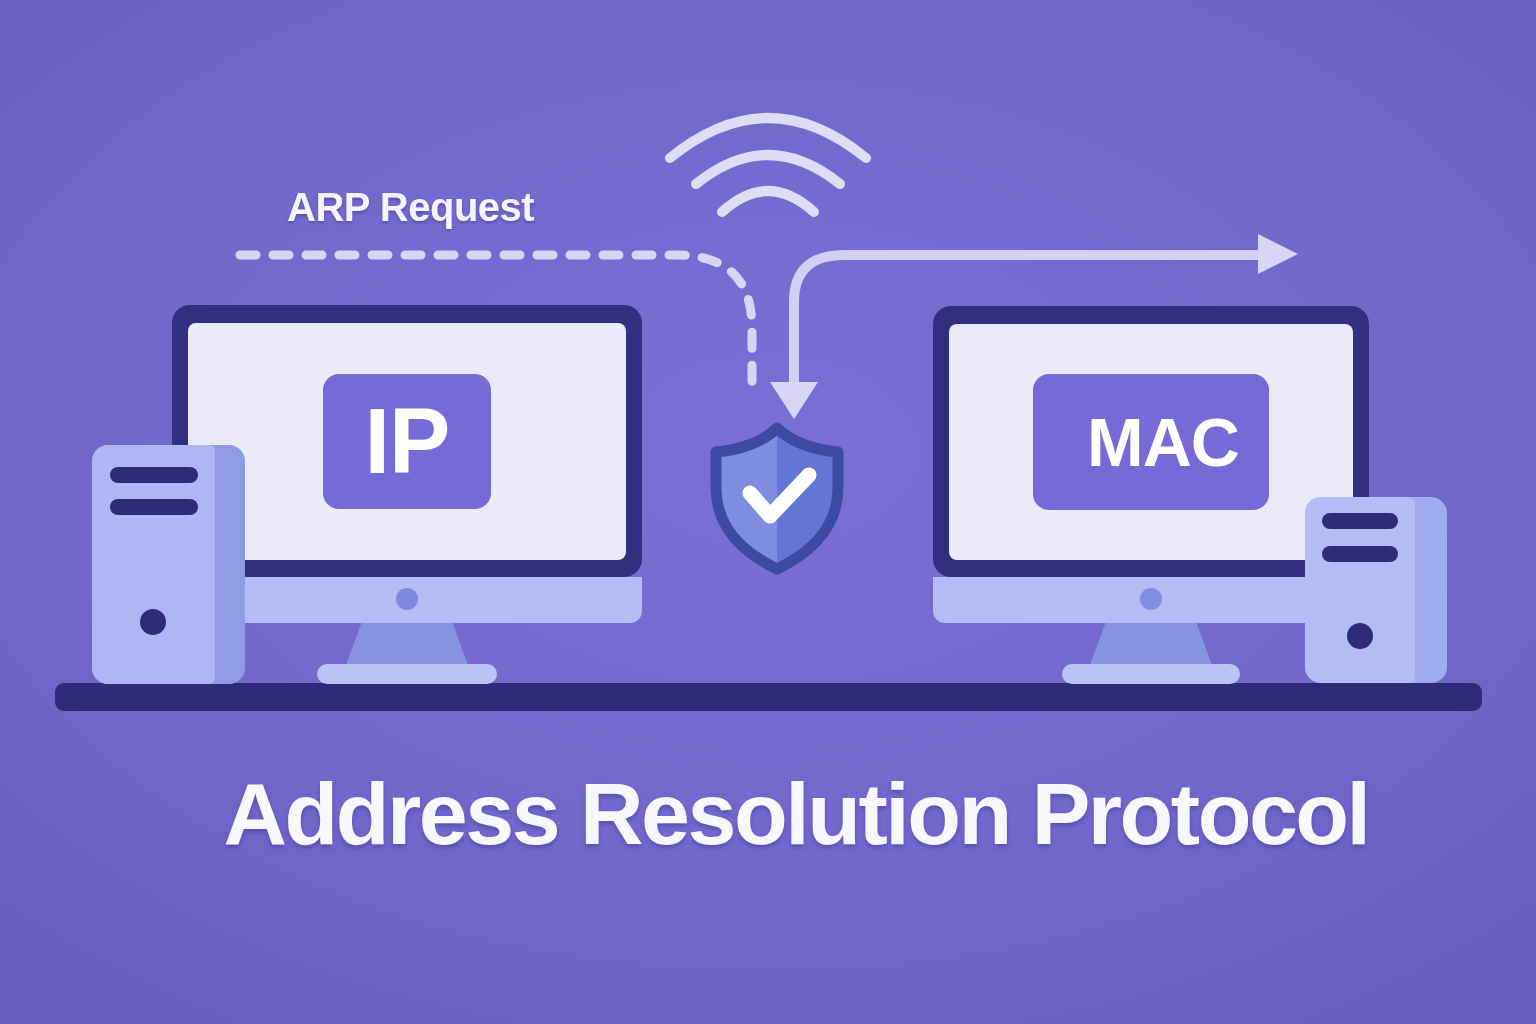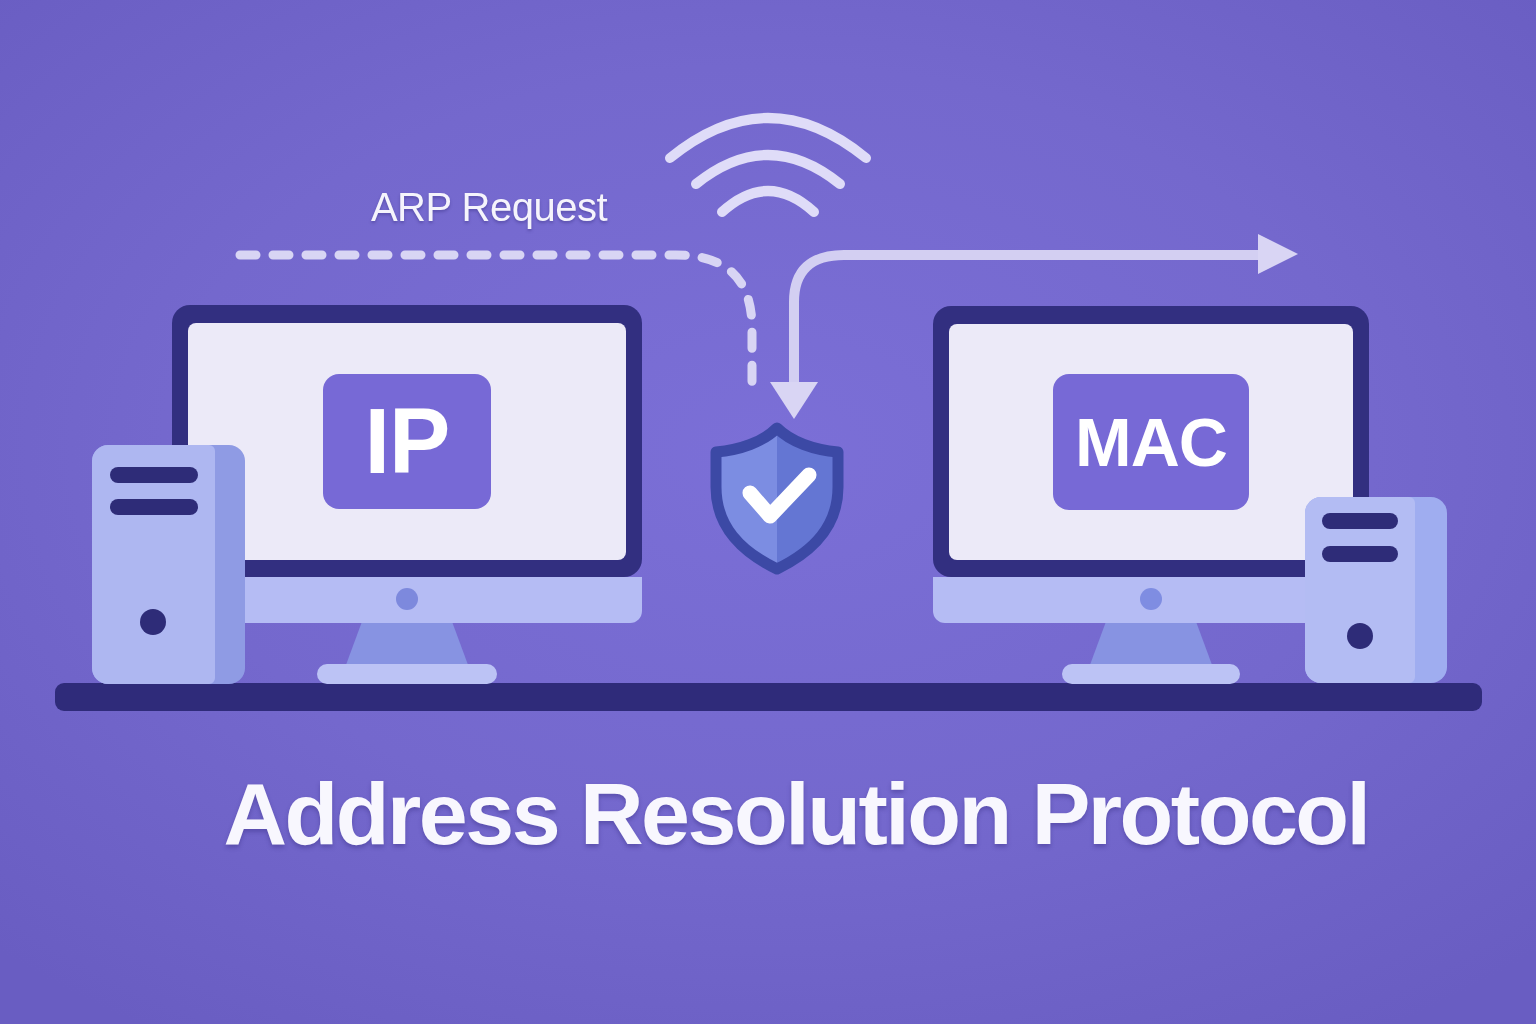--- a/index.html
+++ b/index.html
@@ -4,22 +4,22 @@
 <style>
   html,body{margin:0;padding:0;background:#5a4fb0;}
   .canvas{
     position:relative;width:1536px;height:1024px;overflow:hidden;
     background:radial-gradient(ellipse 1100px 700px at 50% 44%, #7b6fd7 0%, #7468cd 55%, #695dc2 100%);
     font-family:"Liberation Sans", sans-serif;
   }
   .abs{position:absolute;}
   .layer{position:absolute;left:0;top:0;width:1536px;height:1024px;pointer-events:none;}
   .flow-label{
-    position:absolute;width:320px;text-align:right;
-    font-size:40px;font-weight:400;color:#f5f4fc;letter-spacing:-0.5px;
+    position:absolute;width:320px;text-align:left;
+    font-size:40px;font-weight:700;color:#f5f4fc;letter-spacing:-0.5px;
     text-shadow:0 2px 3px rgba(58,48,130,0.45);
   }
   .bezel{position:absolute;background:#322f80;border-radius:18px;}
   .screen{position:absolute;left:16px;right:16px;top:18px;bottom:17px;background:#eceaf8;border-radius:8px;
     display:flex;align-items:center;justify-content:center;}
   .badge{background:#7769d6;border-radius:16px;display:flex;align-items:center;justify-content:center;
     color:#ffffff;font-weight:700;letter-spacing:-1px;}
   .chin{position:absolute;background:#b5bcf4;border-radius:0 0 12px 12px;}
   .cam-dot{position:absolute;left:50%;top:11px;transform:translateX(-50%);width:22px;height:22px;border-radius:50%;background:#7d89dd;}
   .stand{position:absolute;background:#8793e2;clip-path:polygon(15% 0,85% 0,100% 100%,0 100%);}
@@ -82,21 +82,21 @@
     <div class="tower-body" style="width:123px;background:#aeb7f1;"></div>
     <div class="slot" style="left:18px;top:22px;width:88px;"></div>
     <div class="slot" style="left:18px;top:54px;width:88px;"></div>
     <div class="tower-dot" style="left:48px;top:164px;"></div>
   </div>
 
   <div class="stand" style="left:1087px;top:621px;width:128px;height:52px;"></div>
   <div class="stand-base" style="left:1062px;top:664px;width:178px;height:20px;"></div>
   <div class="bezel" style="left:933px;top:306px;width:436px;height:271px;">
     <div class="screen">
-      <div class="badge" style="width:196px;height:136px;font-size:68px;">
+      <div class="badge" style="width:212px;height:136px;font-size:68px;padding-left:24px;">
         <span>MAC</span>
       </div>
     </div>
   </div>
   <div class="chin" style="left:933px;top:577px;width:436px;height:46px;">
     <div class="cam-dot" style="background:#7f8de2;"></div>
   </div>
 
   <div class="tower" style="left:1305px;top:497px;width:142px;height:186px;background:#9fadf0;">
     <div class="tower-body" style="width:110px;background:#b3bcf3;"></div>

